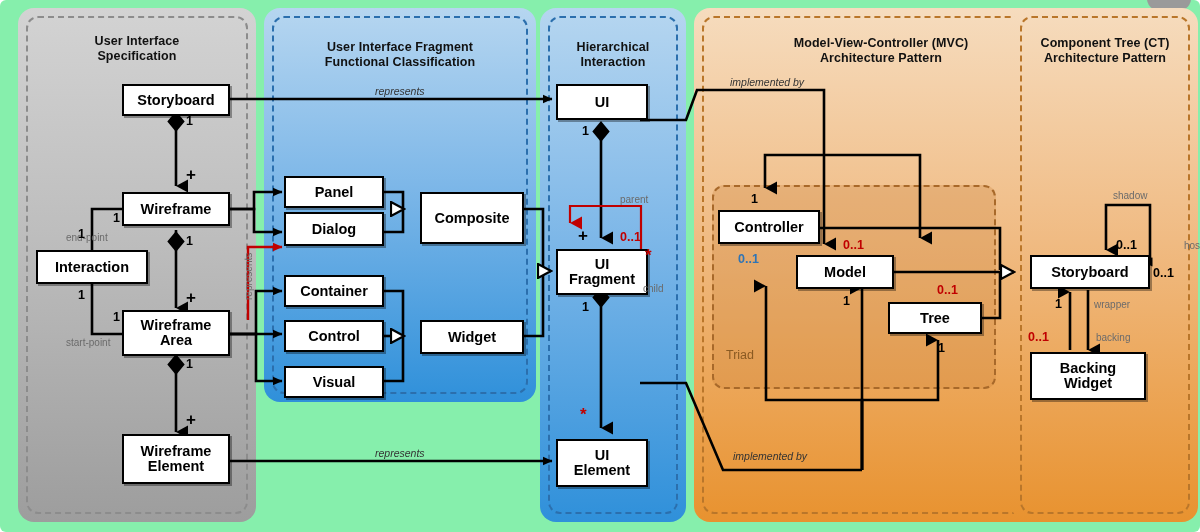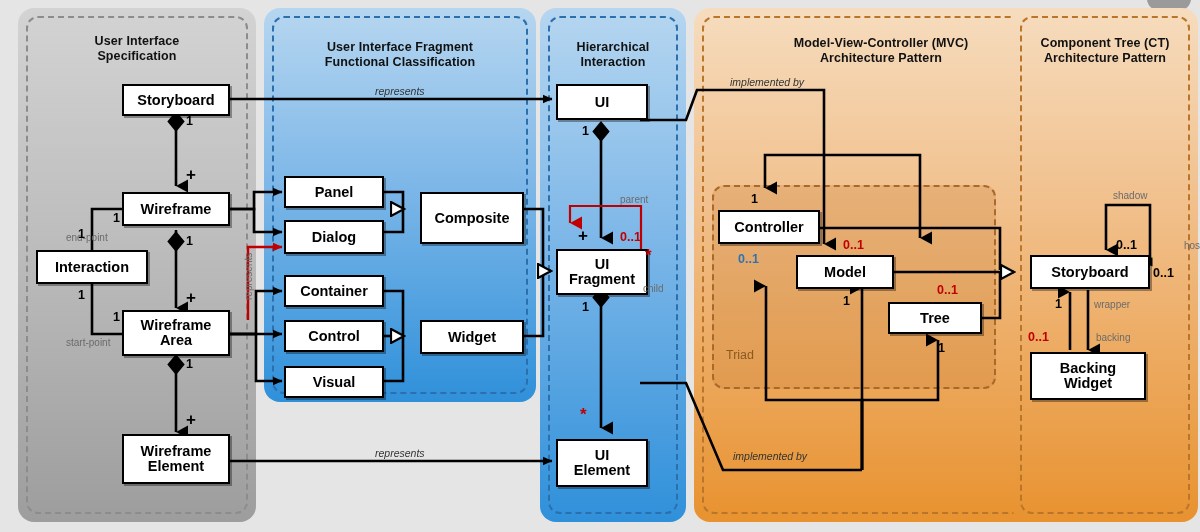--- a/index.html
+++ b/index.html
@@ -1,17 +1,17 @@
 <!DOCTYPE html>
 <html><head>
 <meta charset="utf-8">
 <style>
   html,body{margin:0;padding:0;background:#ffffff;}
   body{font-family:"Liberation Sans",sans-serif;}
-  #stage{position:relative;width:1200px;height:532px;overflow:hidden;background:#e5e5e5;}
+  #stage{position:relative;width:1200px;height:532px;overflow:hidden;background:#86efac;border-radius:6px;}
 
   
   .panel{position:absolute;border-radius:16px;}
   .panel .inner{position:absolute;left:8px;top:8px;right:8px;bottom:8px;border-radius:12px;}
 
   .p-gray{background:linear-gradient(180deg,#d3d3d3 0%,#bdbdbd 45%,#9d9d9d 100%);}
   .p-gray .inner{border:2px dashed #8c8c8c;}
 
   .p-blue{background:linear-gradient(180deg,#b6d6f0 0%,#7db7e8 45%,#2f90da 100%);}
   .p-blue .inner{border:2px dashed #2b6fad;}
@@ -213,21 +213,21 @@
     <span>Area</span>
   </div>
   <div class="cbox" style="left:122px;top:434px;width:108px;height:50px;flex-direction:column;">
     <span>Wireframe</span>
     <span>Element</span>
   </div>
 
   <div class="cbox" style="left:284px;top:176px;width:100px;height:32px;">
     <span>Panel</span>
   </div>
-  <div class="cbox" style="left:284px;top:220px;width:100px;height:34px;">
+  <div class="cbox" style="left:284px;top:212px;width:100px;height:34px;">
     <span>Dialog</span>
   </div>
   <div class="cbox" style="left:284px;top:275px;width:100px;height:32px;">
     <span>Container</span>
   </div>
   <div class="cbox" style="left:284px;top:320px;width:100px;height:32px;">
     <span>Control</span>
   </div>
   <div class="cbox" style="left:284px;top:366px;width:100px;height:32px;">
     <span>Visual</span>

